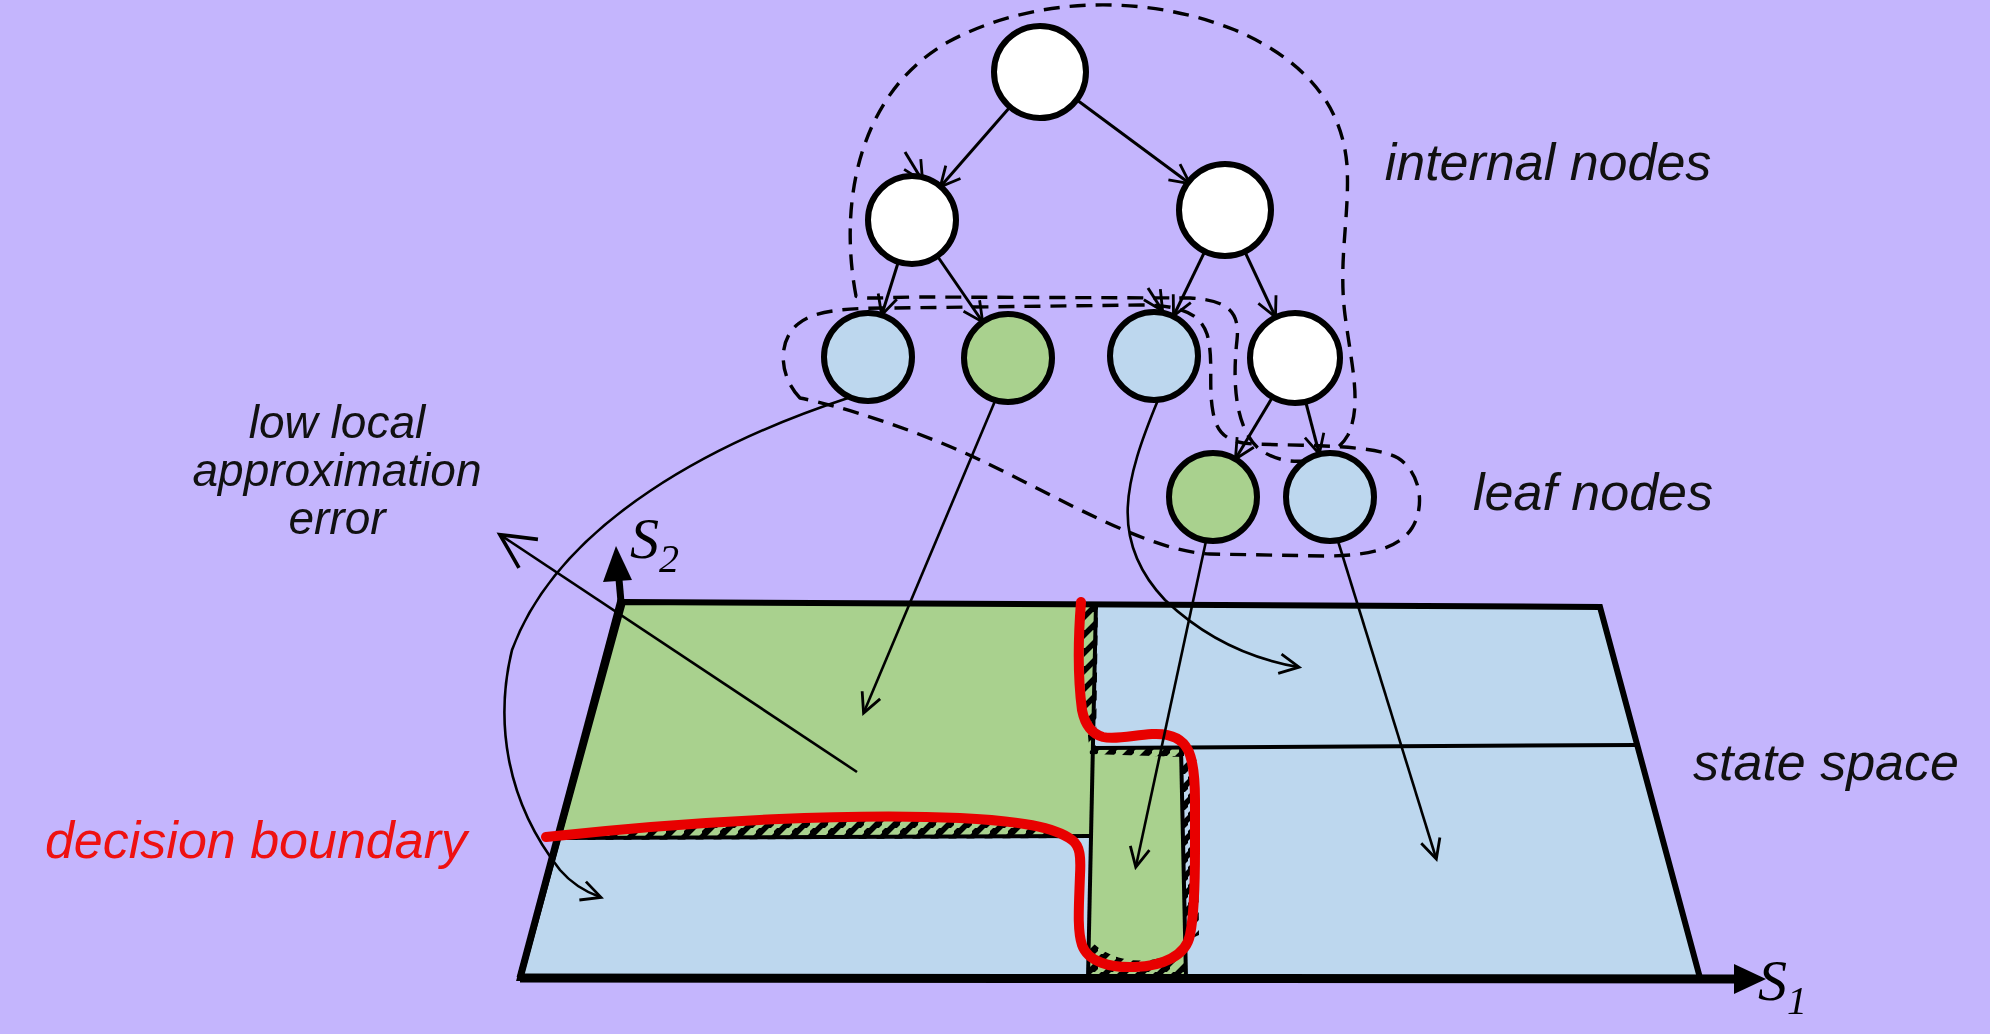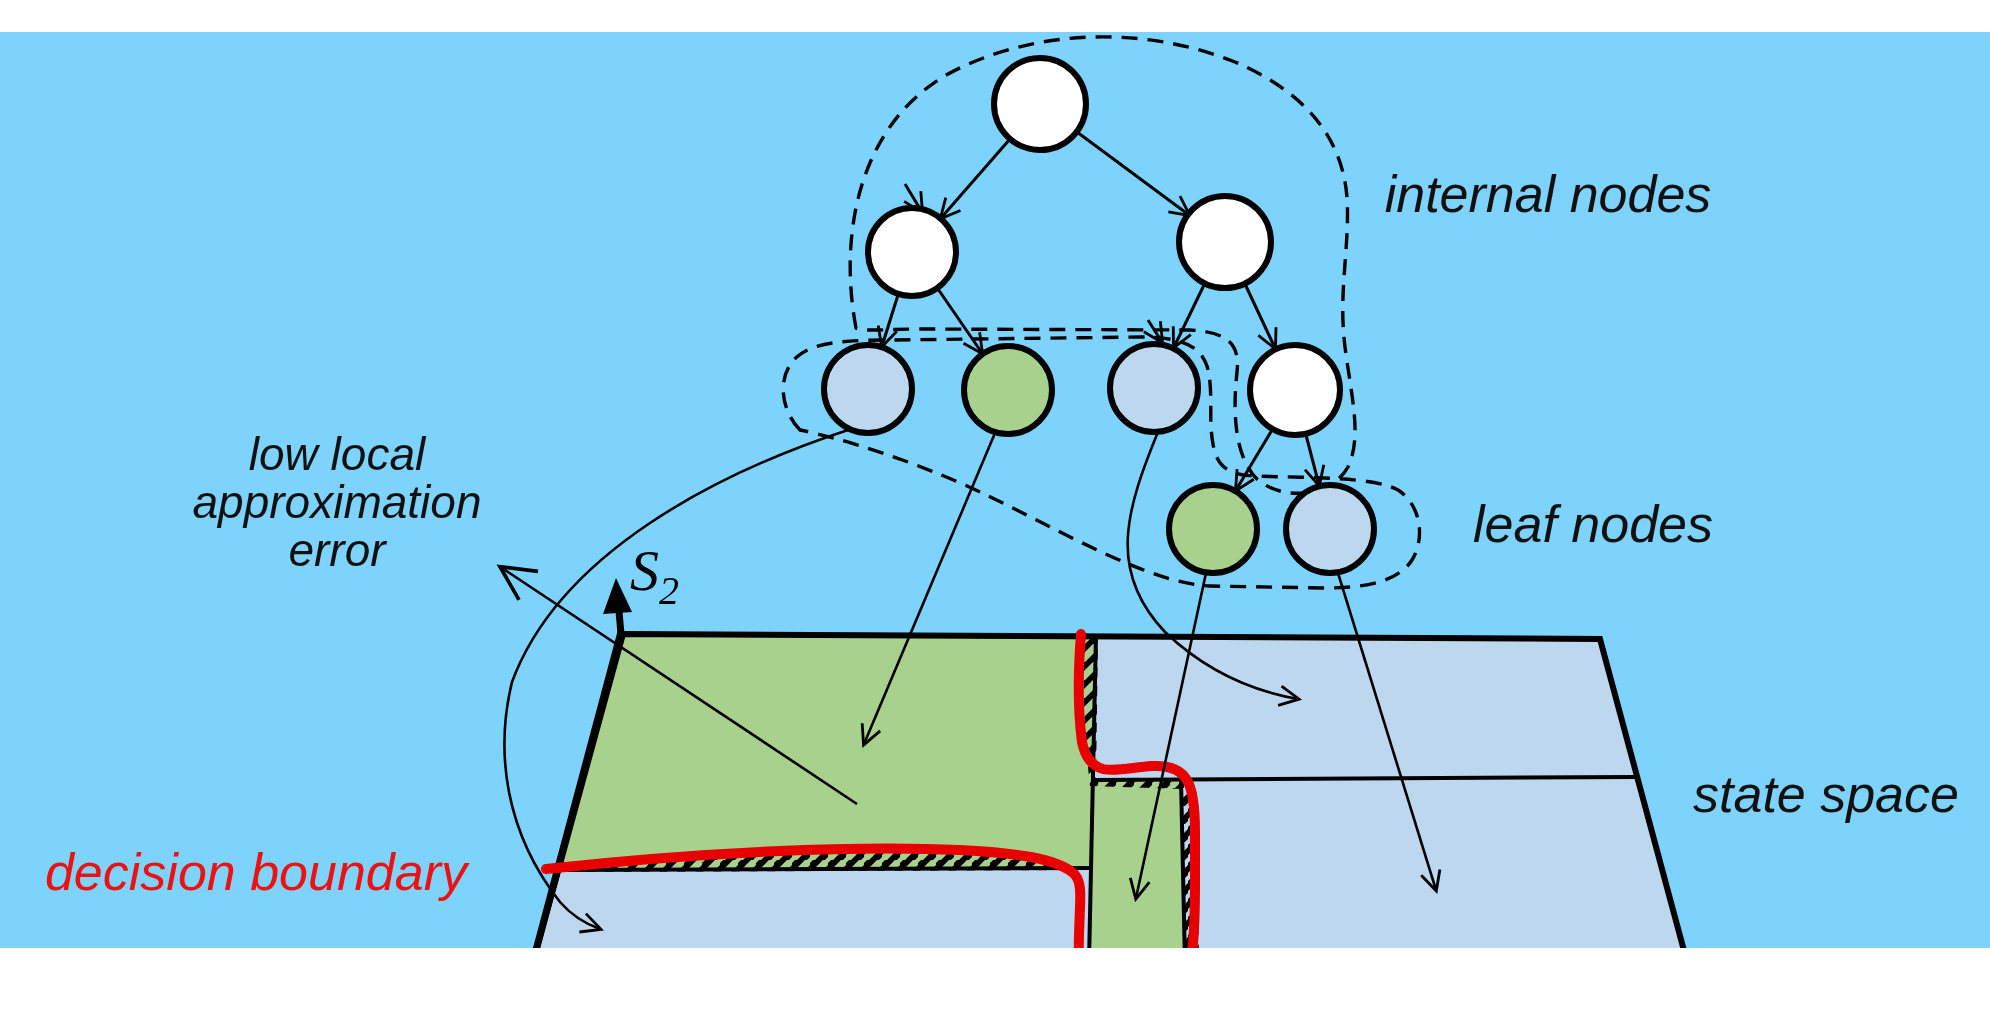--- a/index.html
+++ b/index.html
@@ -1,17 +1,17 @@
 <!DOCTYPE html>
 <html style="--leaf-green: #a9d18e; --leaf-blue: #bdd7ee; --internal-fill: #ffffff; --boundary-red: #e80000; --label-red: #ee1111;"><head>
 <meta charset="utf-8">
 <style>
   html,body{margin:0;padding:0;background:#fff;}
-  .stage{position:relative;width:1990px;height:916px;background:#7dd3fc;overflow:hidden;
-         font-family:"Liberation Sans",sans-serif;margin-top:32px;}
+  .stage{position:relative;width:1990px;height:1034px;background:#c4b5fd;overflow:hidden;
+         font-family:"Liberation Sans",sans-serif;}
   svg{position:absolute;left:0;top:0;}
   .lbl{font-family:"Liberation Sans",sans-serif;font-style:italic;fill:#111;}
   .lbl-big{font-size:52px;}
   .lbl-mid{font-size:46px;}
   .lbl-red{fill:var(--label-red,#e11);}
   .axis-lbl{font-family:"Liberation Serif",serif;font-style:italic;font-size:58px;fill:#000;}
   .axis-sub{font-size:40px;}
   .region-green{fill:var(--leaf-green,#a9d18e);}
   .region-blue{fill:var(--leaf-blue,#bdd7ee);}
   .node{stroke:#000;stroke-width:6;}

